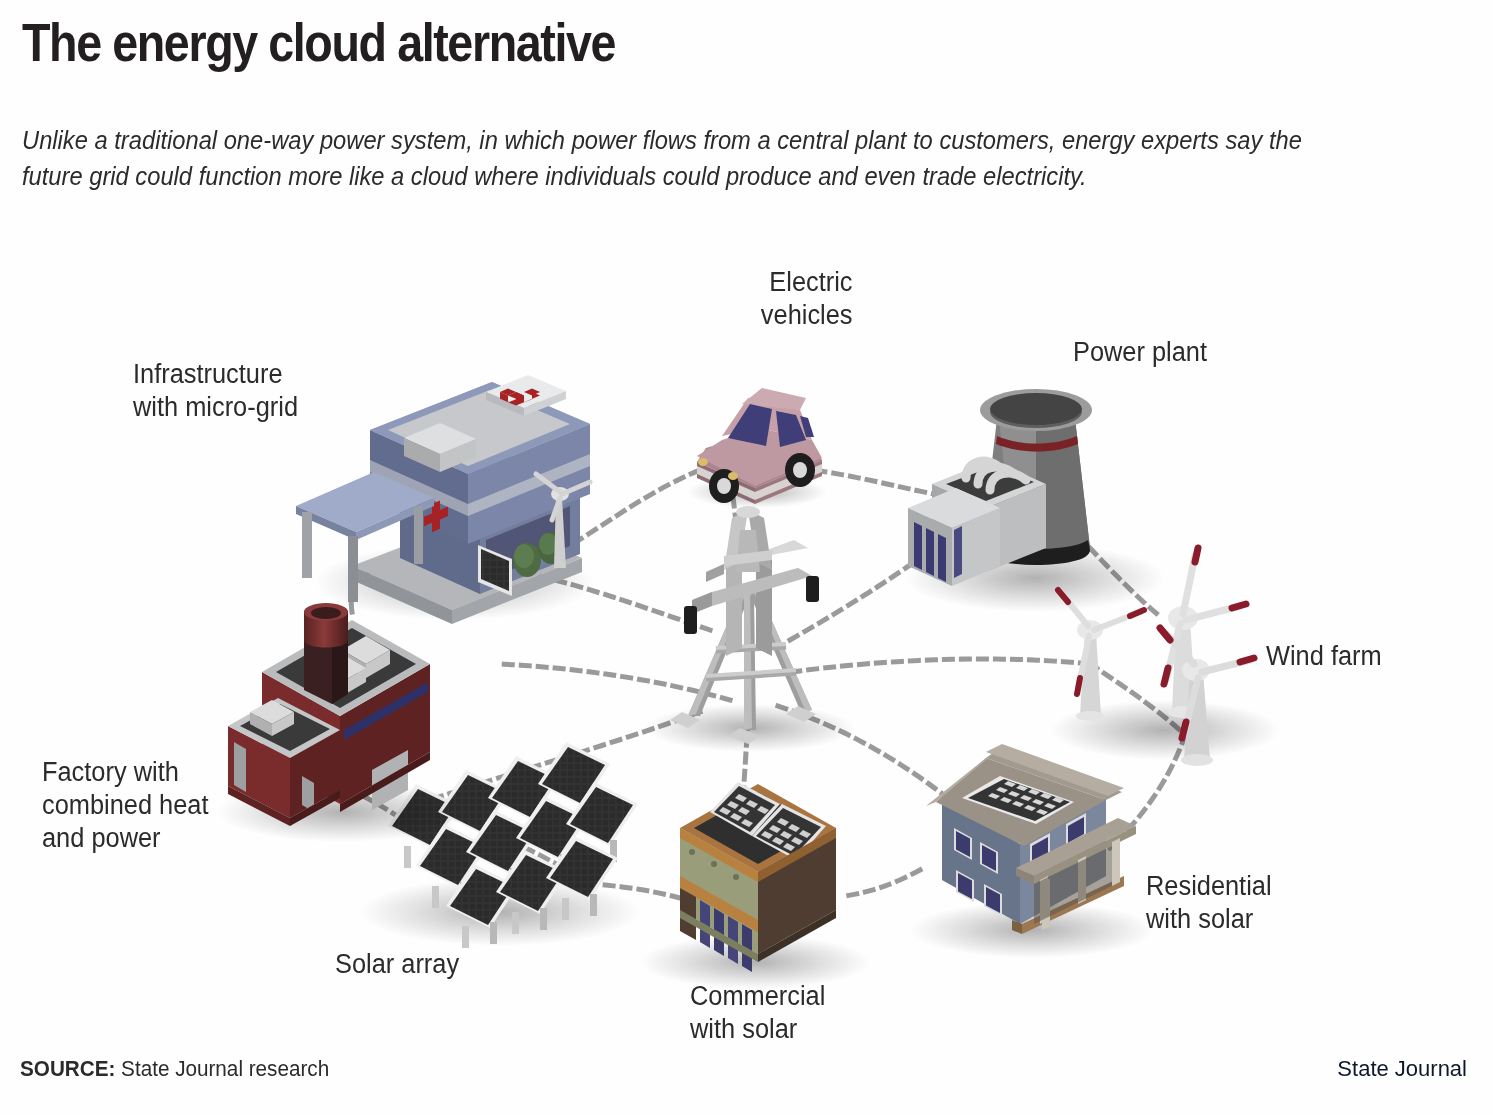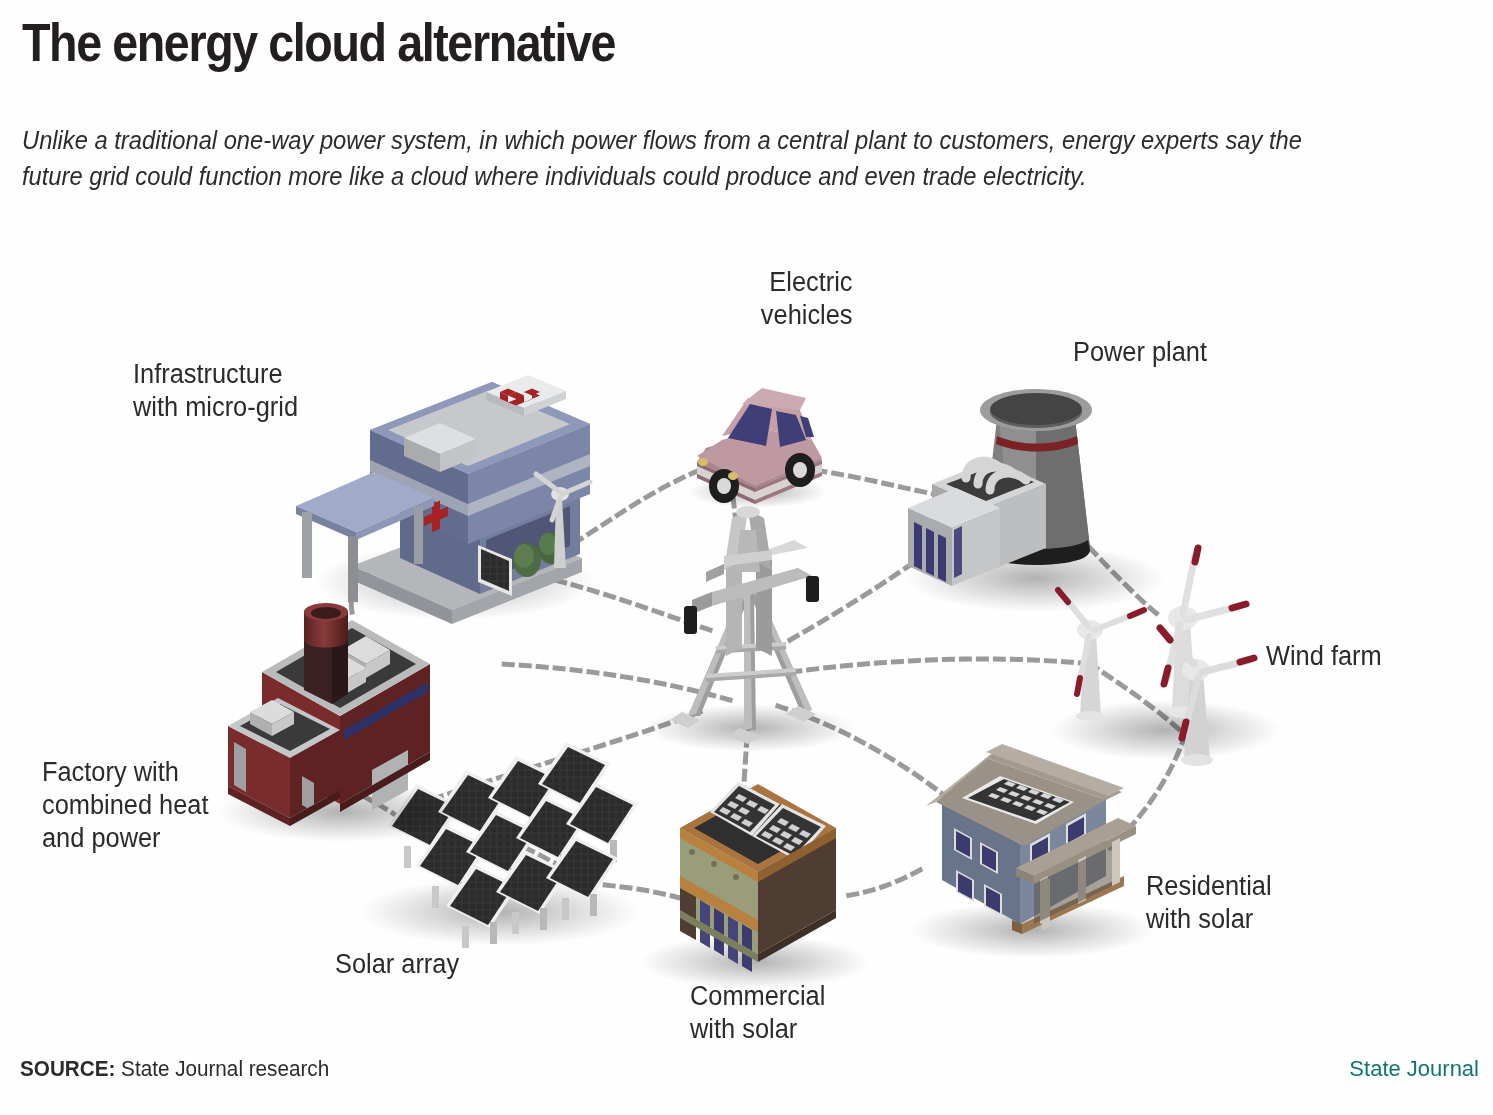--- a/index.html
+++ b/index.html
@@ -57,24 +57,24 @@
     left: 20px;
     top: 1056px;
     font-size: 22px;
     color: #2b2b2b;
     transform: scaleX(0.94);
     transform-origin: left top;
   }
   .source b { font-weight: bold; }
   .credit {
     position: absolute;
-    right: 14px;
+    right: 26px;
     top: 1056px;
     font-size: 22px;
-    color: #0f766e;
+    color: #0f172a;
   }
 
   
   .lbl {
     position: absolute;
     font-size: 27px;
     line-height: 1.22;
     color: #2b2b2b;
     transform: scaleX(0.94);
     white-space: pre-line;

